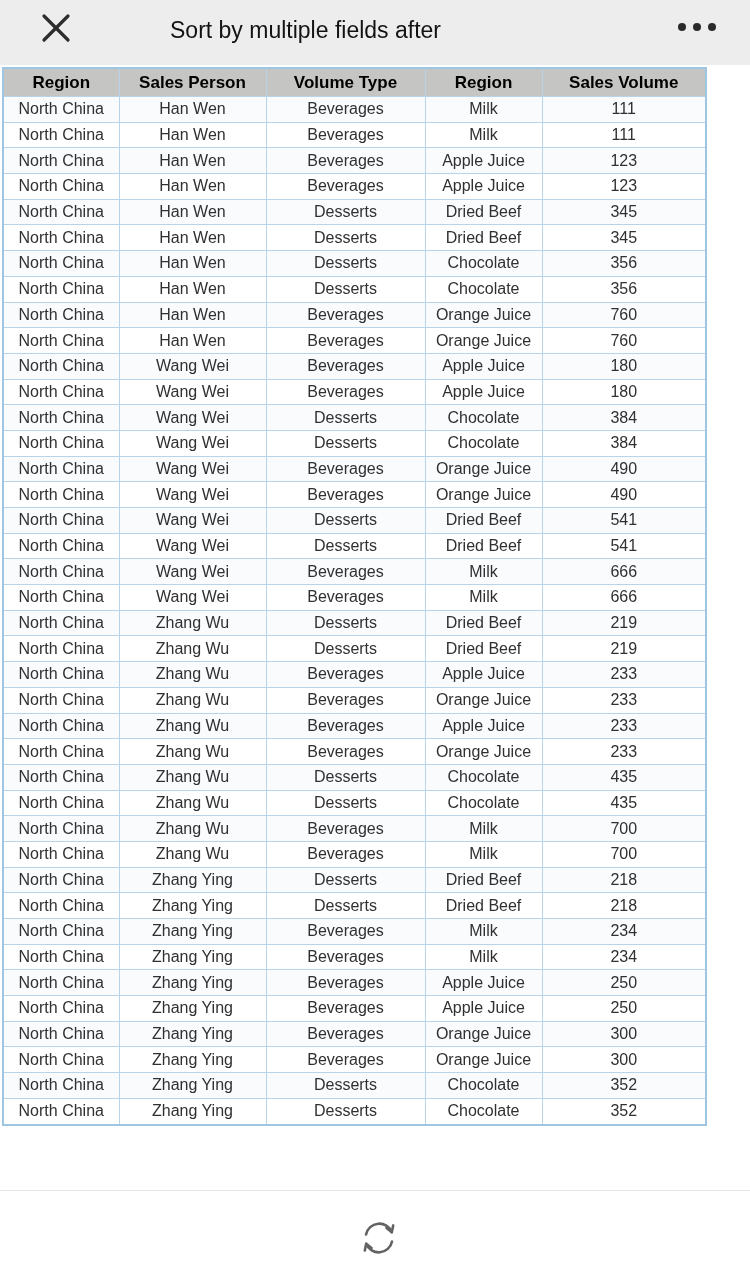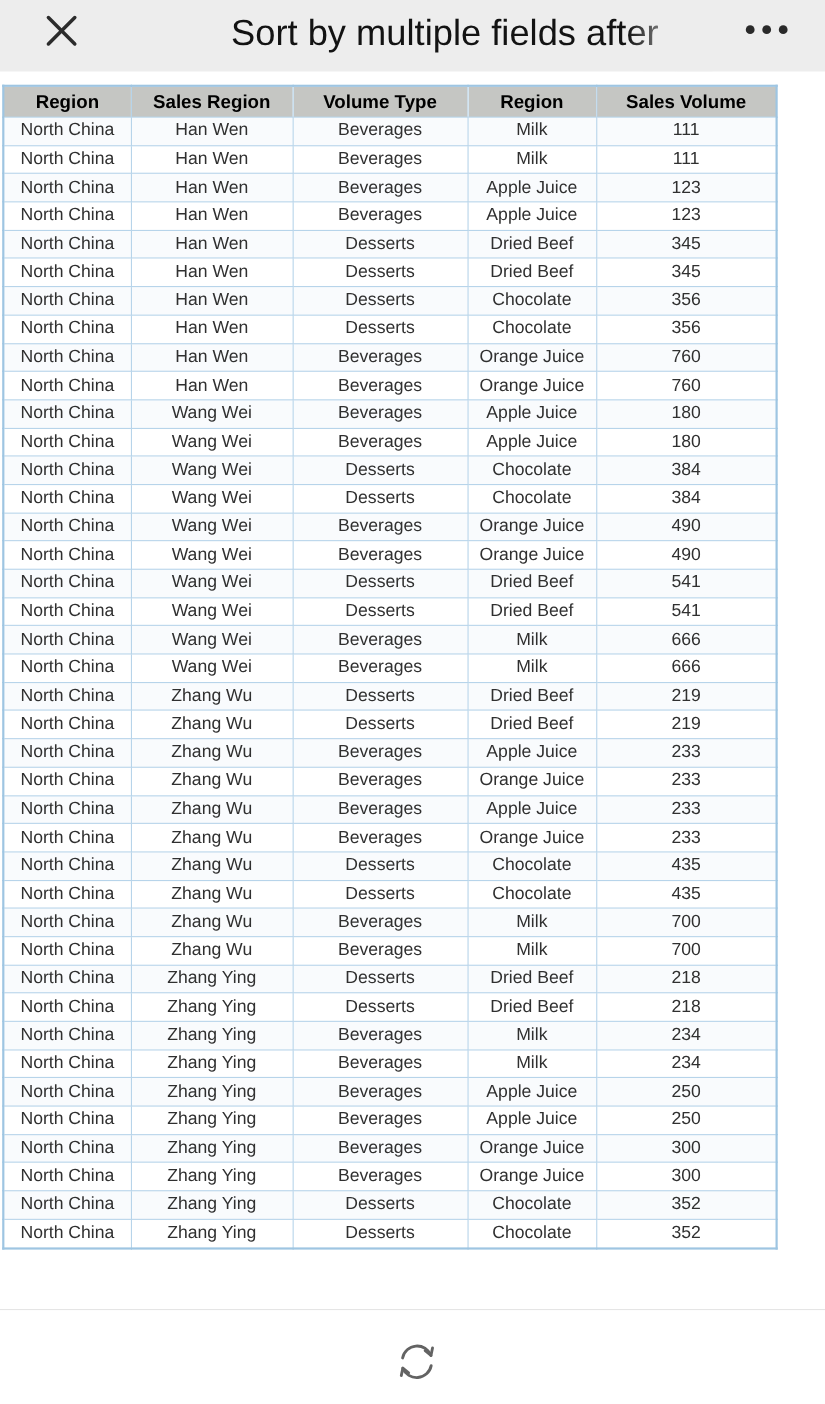--- a/index.html
+++ b/index.html
@@ -20,23 +20,23 @@
   .close-btn {
     position:absolute; left:36px; top:8px;
     width:40px; height:40px;
     background:none; border:none; padding:0; cursor:pointer;
     display:flex; align-items:center; justify-content:center;
   }
   .nav-title {
     position:absolute; left:170px; top:0;
     width:438px; height:65px;
     line-height:60px;
-    font-size:33px; font-weight:500;
+    font-size:23px; font-weight:500;
     color:#131313;
-    white-space:nowrap; overflow:hidden;margin-left:40px;
+    white-space:nowrap; overflow:hidden;
   }
   .nav-title::after {
     content:""; position:absolute; right:0; top:0;
     width:78px; height:100%;
     background:linear-gradient(to right, rgba(237,237,237,0), var(--navbar-bg,#ededed) 85%);
   }
   .more-btn {
     position:absolute; right:32px; top:15px;
     height:24px; background:none; border:none; padding:0 2px; cursor:pointer;
     display:flex; align-items:center; gap:7px;
@@ -46,21 +46,20 @@
     background:#2a2a2a;
   }
 
   
   .table-wrap { position:absolute; left:2px; top:67px; }
   table.report {
     border-collapse:collapse;
     table-layout:fixed;
     width:703px;
     border:2px solid var(--table-border,#9ec5e2);
-    margin-top:10px;
   }
   table.report th, table.report td {
     border:1px solid var(--cell-border,#b7d4ea);
     text-align:center;
     padding:0;
     overflow:hidden;
     white-space:nowrap;
   }
   table.report th {
     background:var(--table-header-bg,#c5c6c3);
@@ -116,21 +115,21 @@
     <colgroup>
       <col style="width:116px">
       <col style="width:147px">
       <col style="width:159px">
       <col style="width:117px">
       <col style="width:164px">
     </colgroup>
     <thead>
         <tr>
           <th>Region</th>
-          <th>Sales Region</th>
+          <th>Sales Person</th>
           <th>Volume Type</th>
           <th>Region</th>
           <th>Sales Volume</th>
         </tr>
       </thead>
     <tbody>
         <tr>
           <td>North China</td>
           <td>Han Wen</td>
           <td>Beverages</td>

